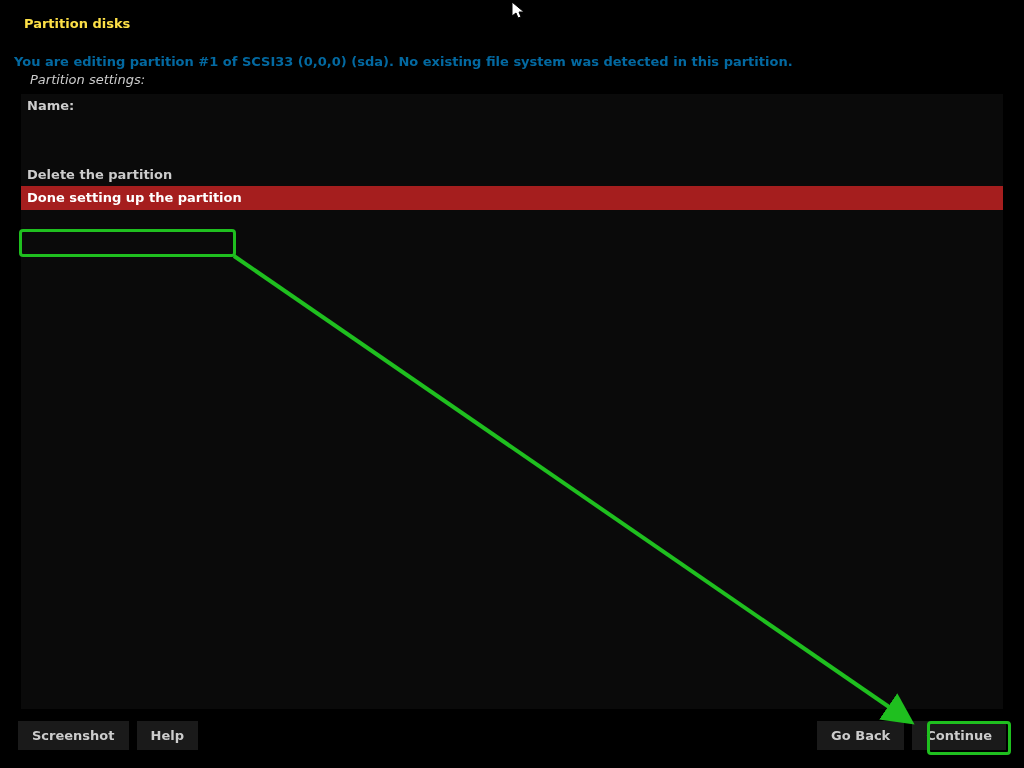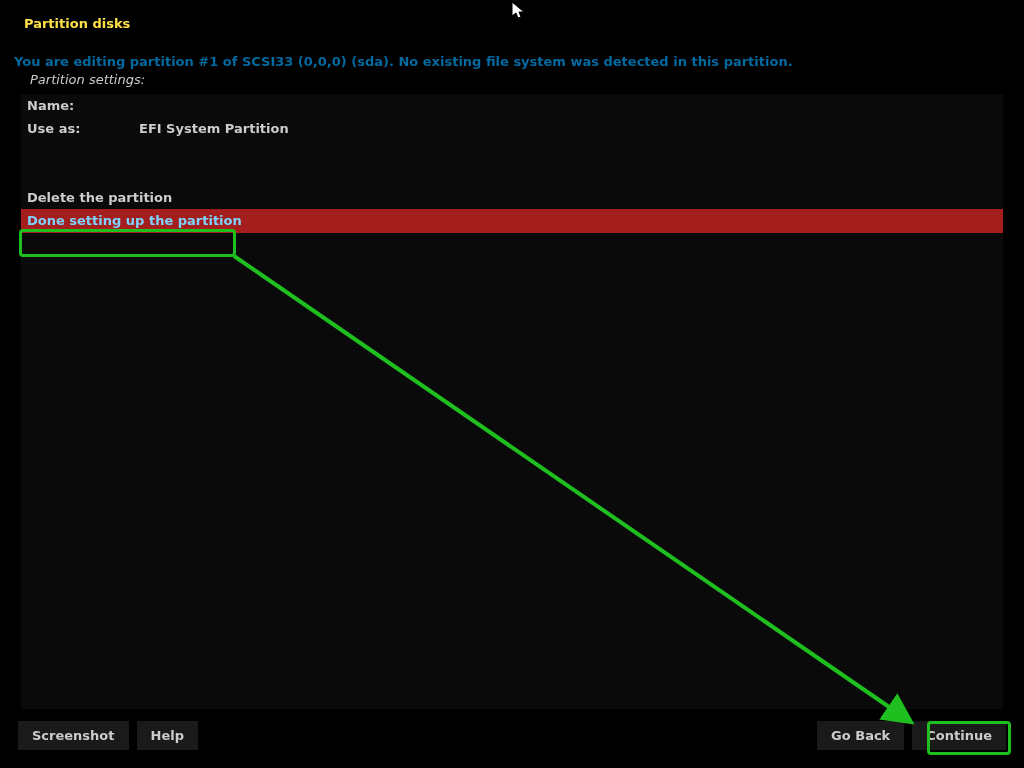--- a/index.html
+++ b/index.html
@@ -74,21 +74,21 @@
       font-weight: bold;
       color: #cccccc;
       font-size: 13px;
       cursor: pointer;
     }
     .highlight-row {
       position: relative;
       height: 24px;
       line-height: 24px;
       background: #a51e1e;
-      color: #7dd3fc;
+      color: #ffffff;
       font-weight: bold;
       font-size: 13px;
       padding-left: 6px;
       cursor: pointer;
       box-sizing: border-box;
       margin-top: 1px;
     }
     .highlight-outline {
       position: absolute;
       top: 229px;
@@ -156,24 +156,20 @@
 <div class="page-title">Partition disks</div>
 
 <div class="instruction">You are editing partition #1 of SCSI33 (0,0,0) (sda). No existing file system was detected in this partition.</div>
 
 <div class="subheading">Partition settings:</div>
 
 <div class="panel">
   <div class="row">
     <span class="row-label">Name:</span>
     <span class="row-value"></span>
-  </div>
-  <div class="row">
-    <span class="row-label">Use as:</span>
-    <span class="row-value">EFI System Partition</span>
   </div>
   <div class="spacer-row"></div>
   <div class="spacer-row"></div>
   <div class="delete-row">
     <span>Delete the partition</span>
   </div>
   <div class="highlight-row">
     <span>Done setting up the partition</span>
   </div>
 </div>

